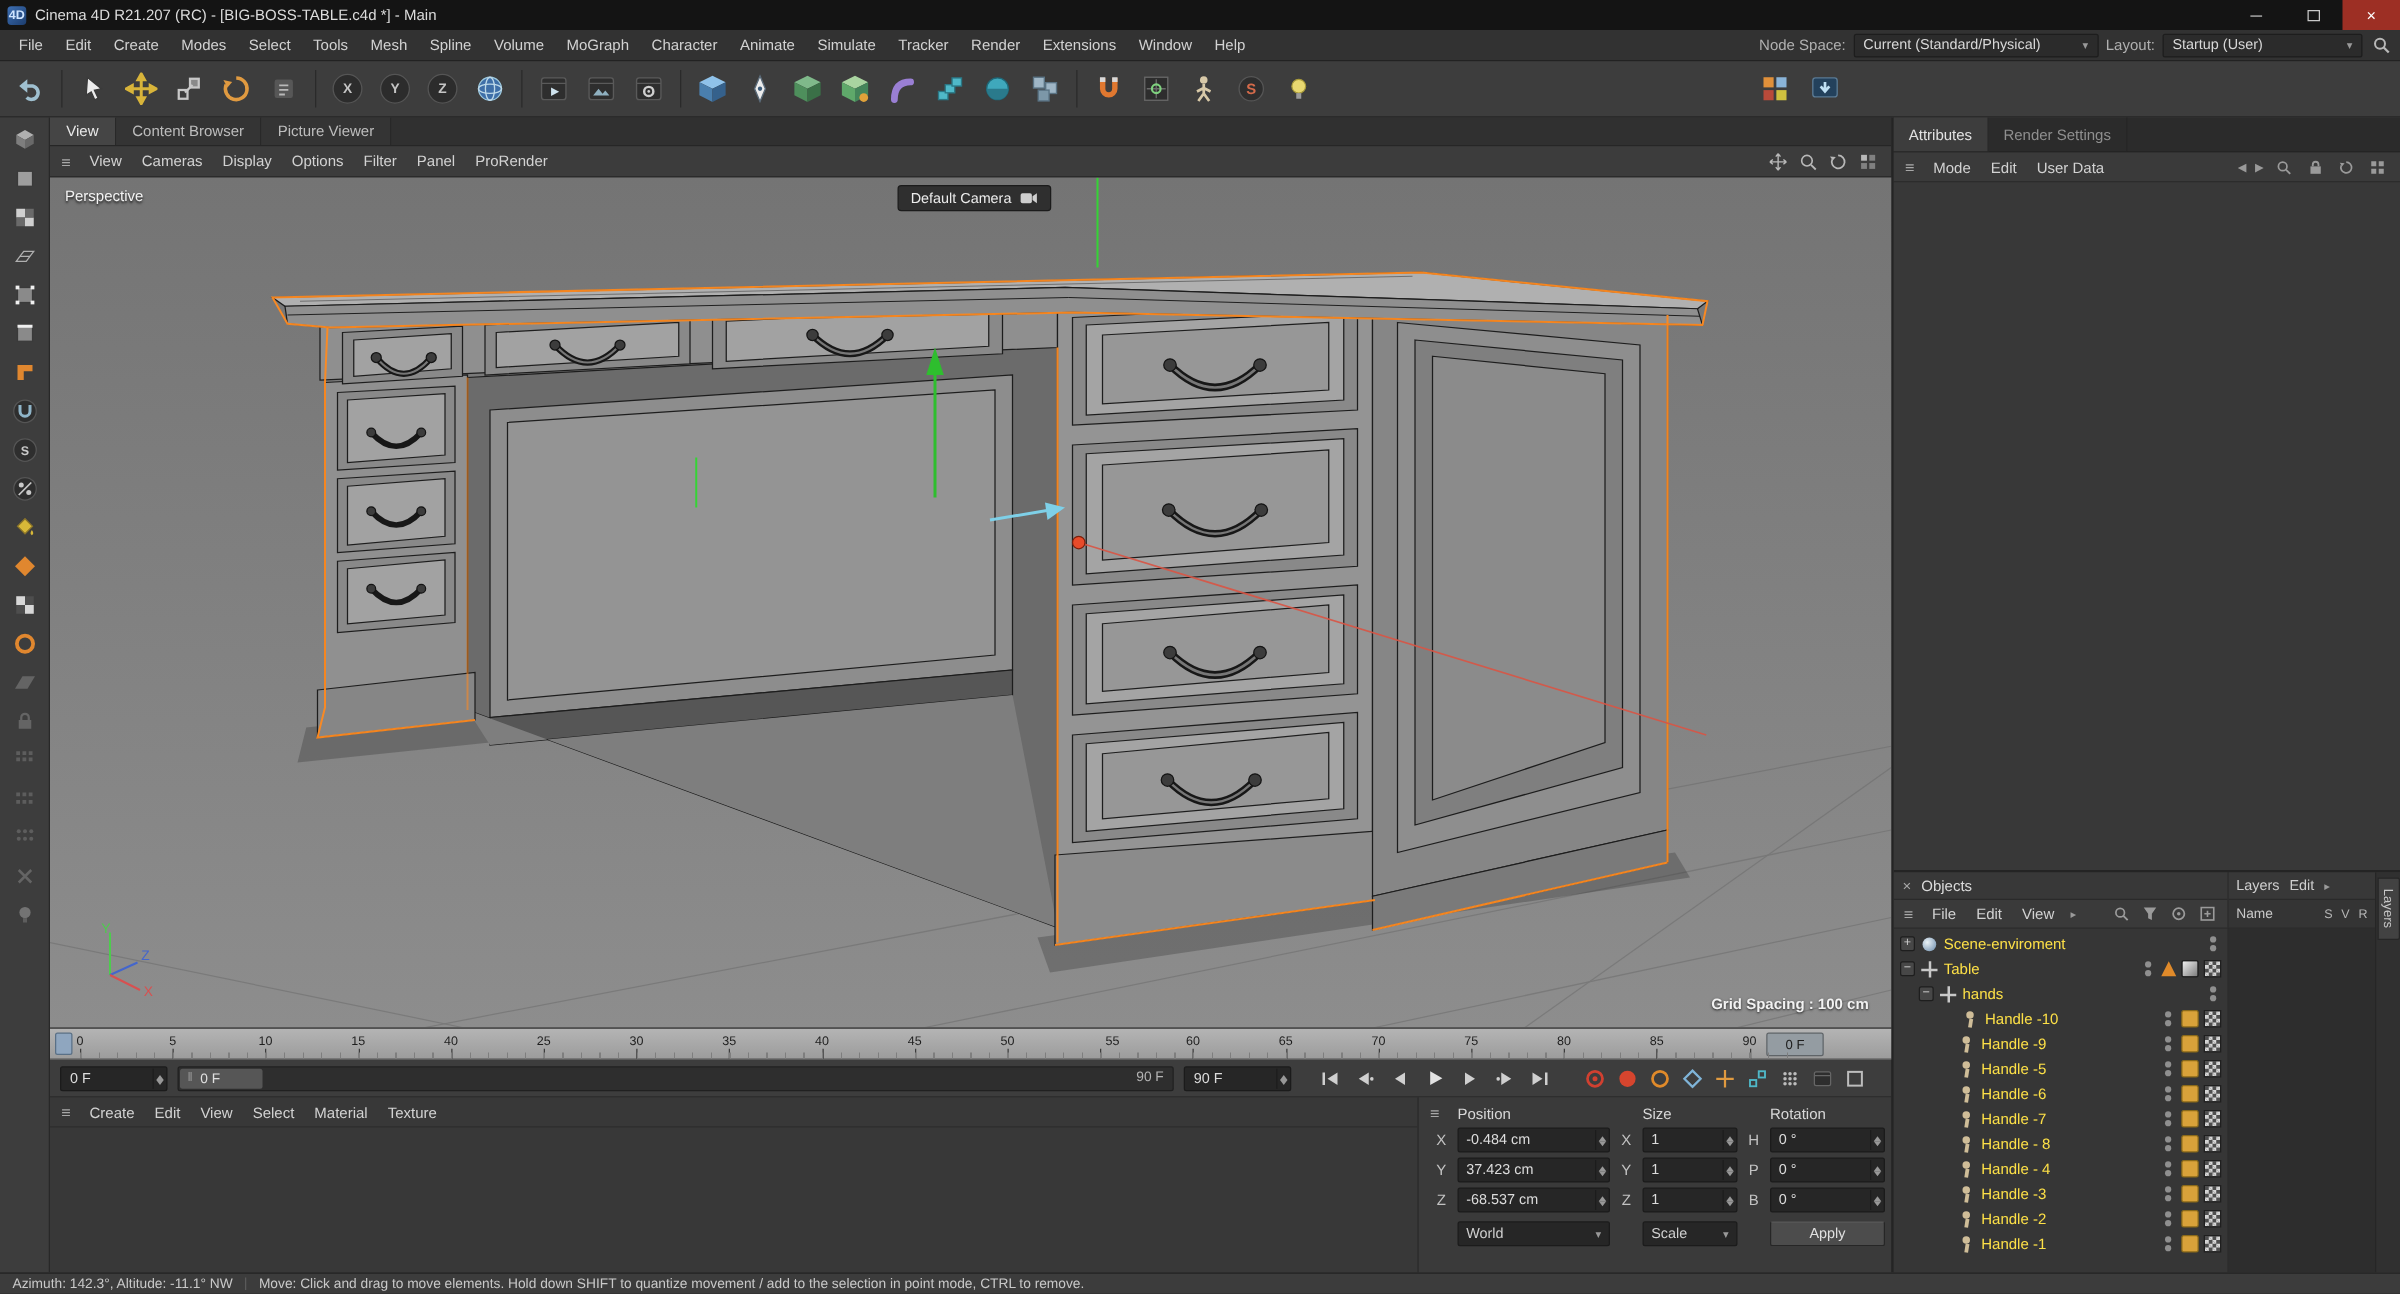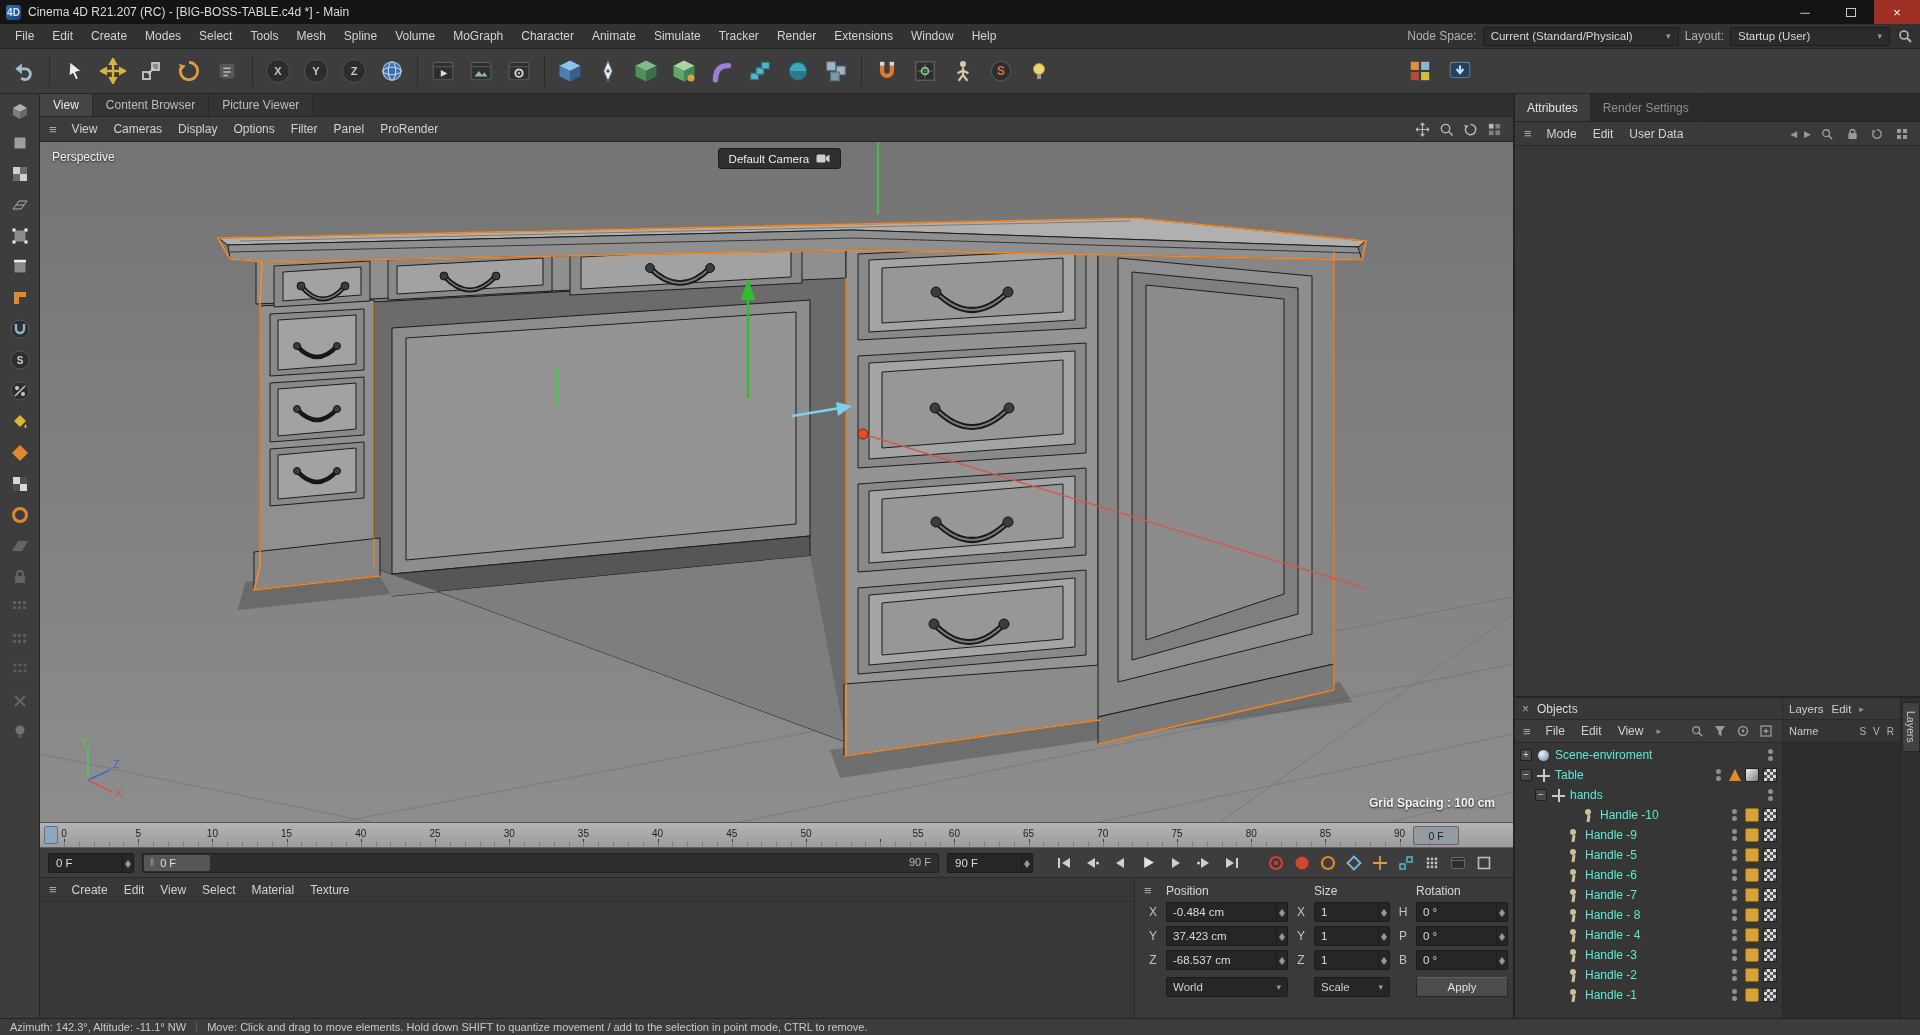--- a/index.html
+++ b/index.html
@@ -118,21 +118,21 @@
 .obj-tree{flex:1;overflow:hidden;background:#363636;padding-top:2px}
 .tree-row{height:20px;display:flex;align-items:center;gap:4px;padding-right:5px;font-size:12px;white-space:nowrap}
 .expander{width:12px;height:12px;flex:0 0 auto;display:flex;align-items:center;justify-content:center;font-size:10px;line-height:1;color:#d0d0d0}
 .expander.plus,.expander.minus{background:#474747;border:1px solid #1e1e1e;border-radius:2px}
 .obj-icon{width:15px;height:15px;position:relative;flex:0 0 auto}
 .obj-icon.scene::before{content:"";position:absolute;inset:2px;border-radius:50%;background:radial-gradient(circle at 35% 35%,#eaf2f6,#8fa8c0 70%,#5a7890)}
 .obj-icon.null::before{content:"";position:absolute;left:7px;top:1px;bottom:1px;width:2px;background:#c8c8c8}
 .obj-icon.null::after{content:"";position:absolute;top:7px;left:1px;right:1px;height:2px;background:#c8c8c8}
 .obj-icon.joint::before{content:"";position:absolute;left:4px;top:1px;width:6px;height:6px;border-radius:50%;background:#cfbd98}
 .obj-icon.joint::after{content:"";position:absolute;left:6px;top:7px;width:2.5px;height:7px;background:#cfbd98;transform:rotate(9deg)}
-.obj-name{color:#5eead4}
+.obj-name{color:#fde047}
 .flex-sp{flex:1}
 .tag{width:14px;height:14px;flex:0 0 auto}
 .tag-dots{display:flex;flex-direction:column;justify-content:center;align-items:center;gap:2px}
 .tag-dots::before,.tag-dots::after{content:"";width:5px;height:5px;border-radius:50%;background:#8f8f8f}
 .tag-warning{width:0!important;height:0!important;border-left:6px solid transparent;border-right:6px solid transparent;border-bottom:12px solid #e08a2a}
 .tag-material{background:linear-gradient(135deg,#f0f0f0,#7c7c7c);border:1px solid #1f1f1f;border-radius:2px}
 .tag-texture{border:1px solid #1f1f1f;background-image:linear-gradient(45deg,#d8d8d8 25%,transparent 25%,transparent 75%,#d8d8d8 75%),linear-gradient(45deg,#d8d8d8 25%,#4e4e4e 25%,#4e4e4e 75%,#d8d8d8 75%);background-size:6px 6px;background-position:0 0,3px 3px}
 .tag-tag{background:#d8a23a;border:1px solid #8a6a1a;border-radius:2px}
 .layers-col{width:118px;display:flex;flex-direction:column;border-left:1px solid #282828;flex:0 0 auto}
 .layers-tabs{height:22px;display:flex;align-items:center;gap:8px;padding:0 6px;background:#383838;border-bottom:1px solid #2a2a2a;font-size:11.5px;color:#cfcfcf}
@@ -785,21 +785,21 @@
           <div class="tick-label" style="left: 469.2px;">30</div>
           <div class="tick" style="left: 543.4px;"></div>
           <div class="tick-label" style="left: 543.4px;">35</div>
           <div class="tick" style="left: 617.6px;"></div>
           <div class="tick-label" style="left: 617.6px;">40</div>
           <div class="tick" style="left: 691.8px;"></div>
           <div class="tick-label" style="left: 691.8px;">45</div>
           <div class="tick" style="left: 766px;"></div>
           <div class="tick-label" style="left: 766px;">50</div>
           <div class="tick" style="left: 840.2px;"></div>
-          <div class="tick-label" style="left: 878px;">55</div>
+          <div class="tick-label" style="left: 850px;">55</div>
           <div class="tick" style="left: 914.4px;"></div>
           <div class="tick-label" style="left: 914.4px;">60</div>
           <div class="tick" style="left: 988.6px;"></div>
           <div class="tick-label" style="left: 988.6px;">65</div>
           <div class="tick" style="left: 1062.8px;"></div>
           <div class="tick-label" style="left: 1062.8px;">70</div>
           <div class="tick" style="left: 1137px;"></div>
           <div class="tick-label" style="left: 1137px;">75</div>
           <div class="tick" style="left: 1211.2px;"></div>
           <div class="tick-label" style="left: 1211.2px;">80</div>
@@ -1119,21 +1119,21 @@
                 <span class="tag tag-material"></span>
                 <span class="tag tag-texture"></span>
               </div>
               <div class="tree-row" style="padding-left: 20px;">
                 <span class="expander minus">−</span>
                 <span class="obj-icon null"></span>
                 <span class="obj-name">hands</span>
                 <span class="flex-sp"></span>
                 <span class="tag tag-dots"></span>
               </div>
-              <div class="tree-row" style="padding-left: 50px;">
+              <div class="tree-row" style="padding-left: 38px;">
                 <span class="expander none"></span>
                 <span class="obj-icon joint"></span>
                 <span class="obj-name">Handle -10</span>
                 <span class="flex-sp"></span>
                 <span class="tag tag-dots"></span>
                 <span class="tag tag-tag"></span>
                 <span class="tag tag-texture"></span>
               </div>
               <div class="tree-row" style="padding-left: 35px;">
                 <span class="expander none"></span>

